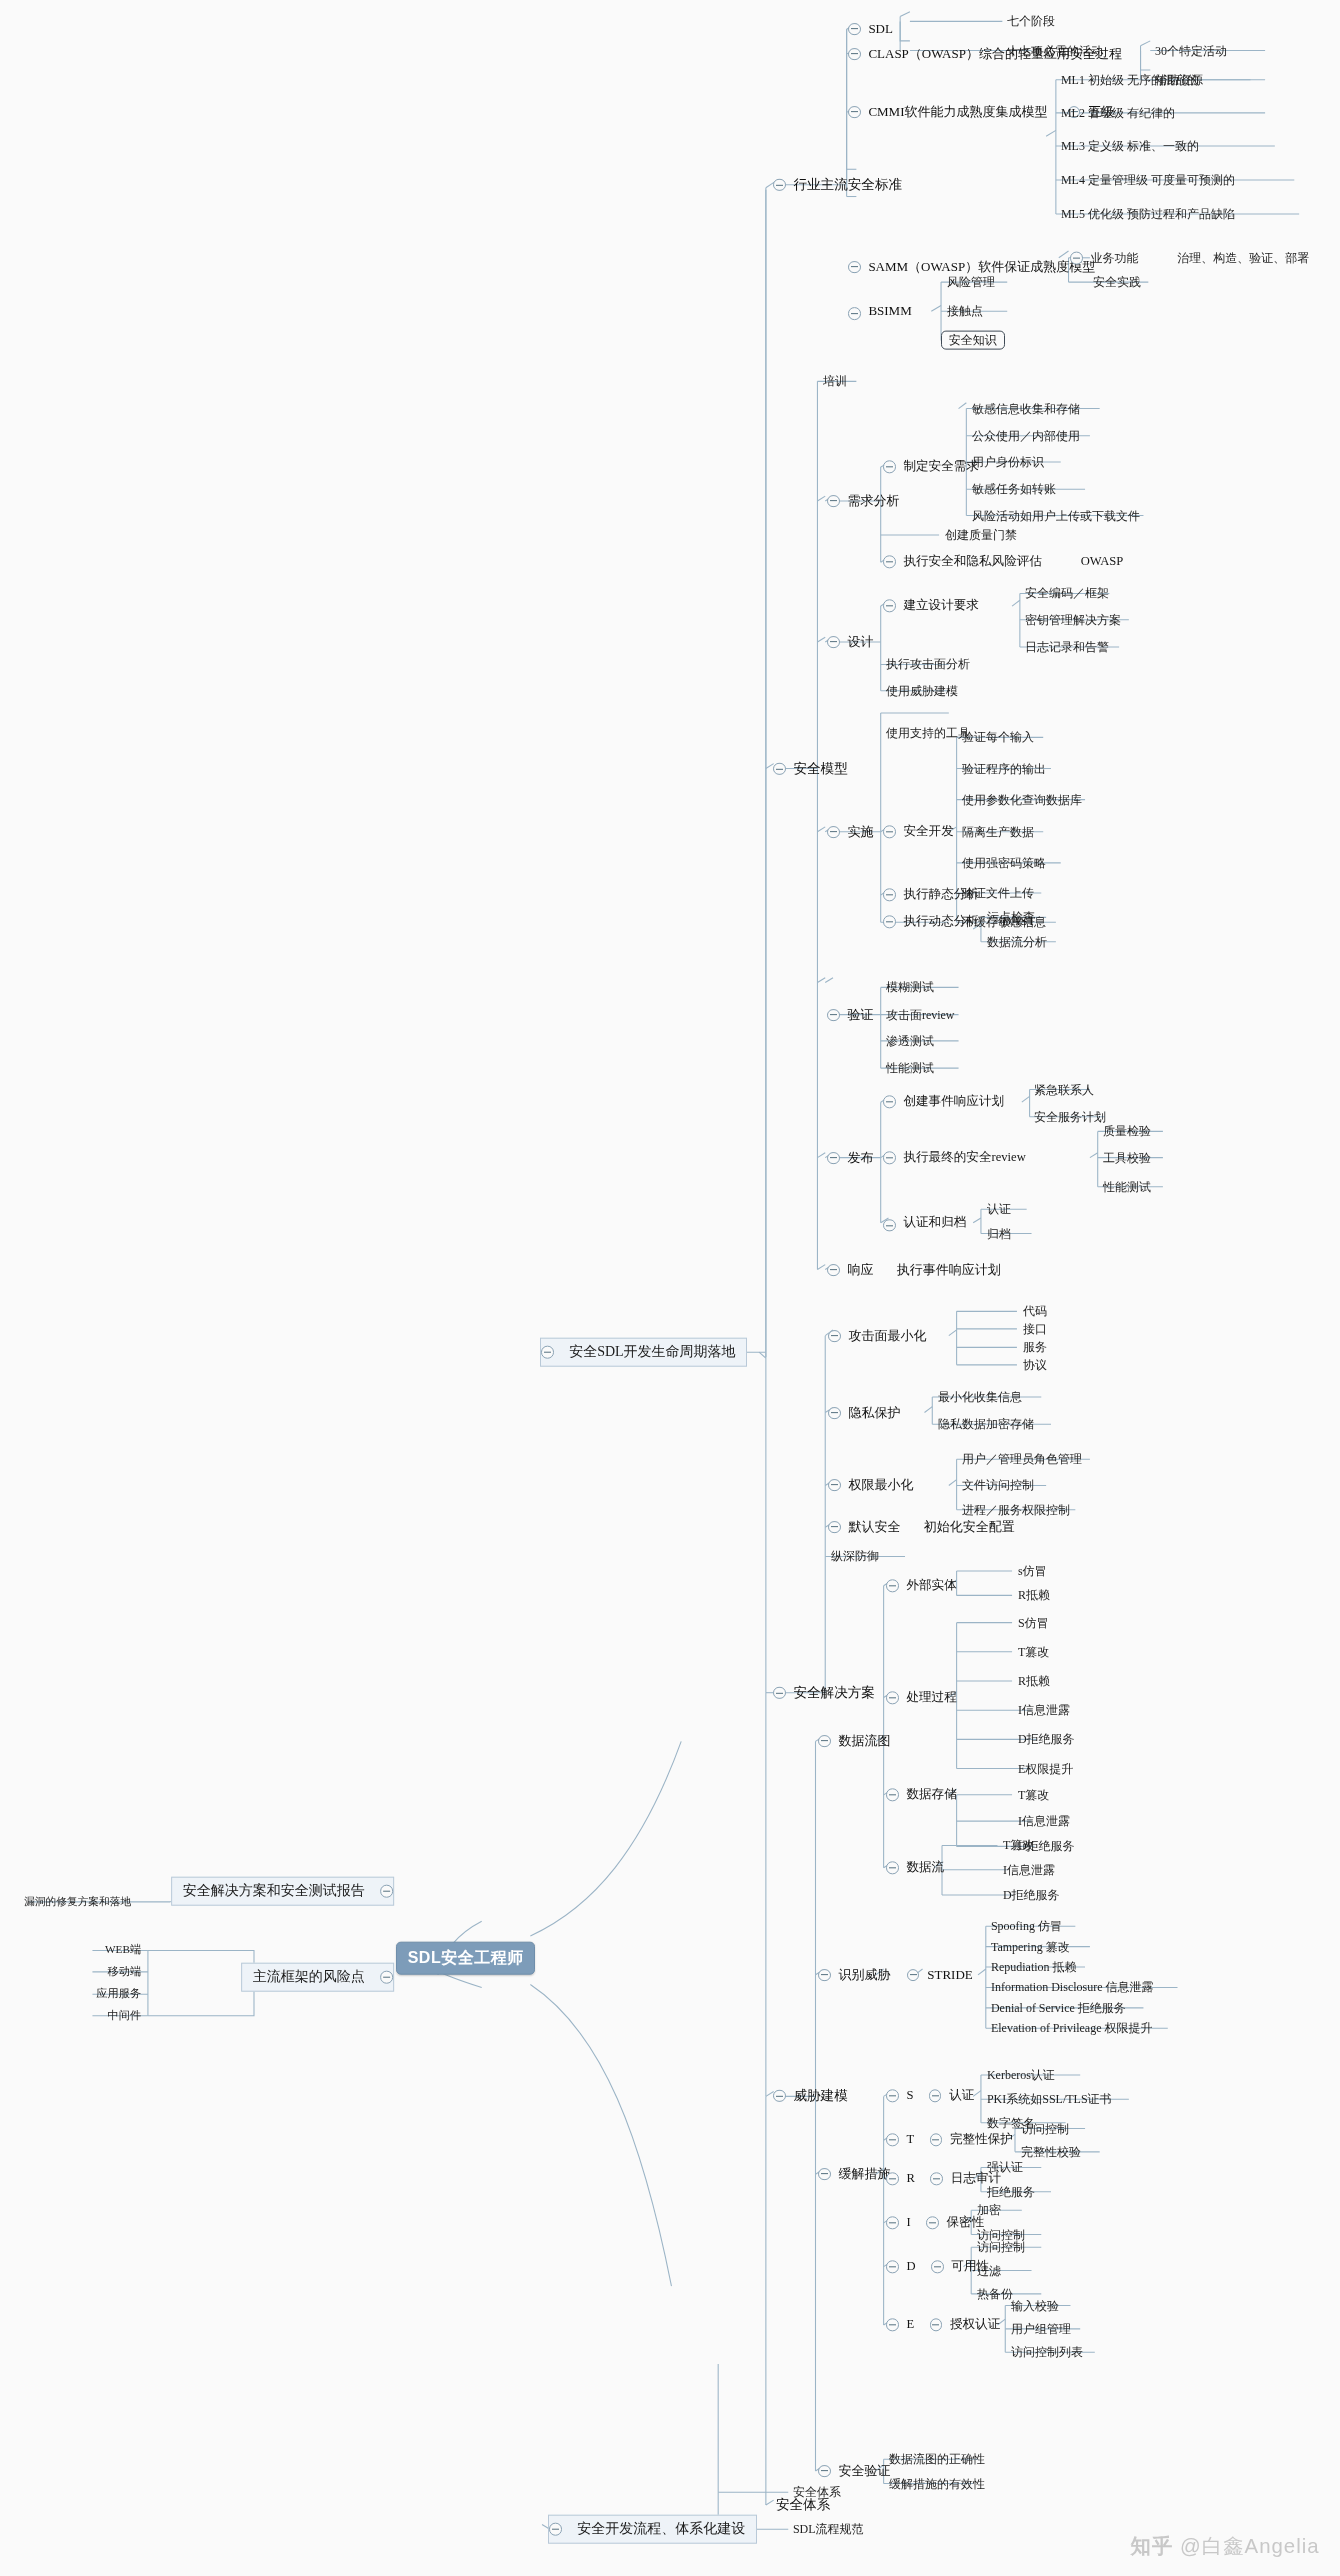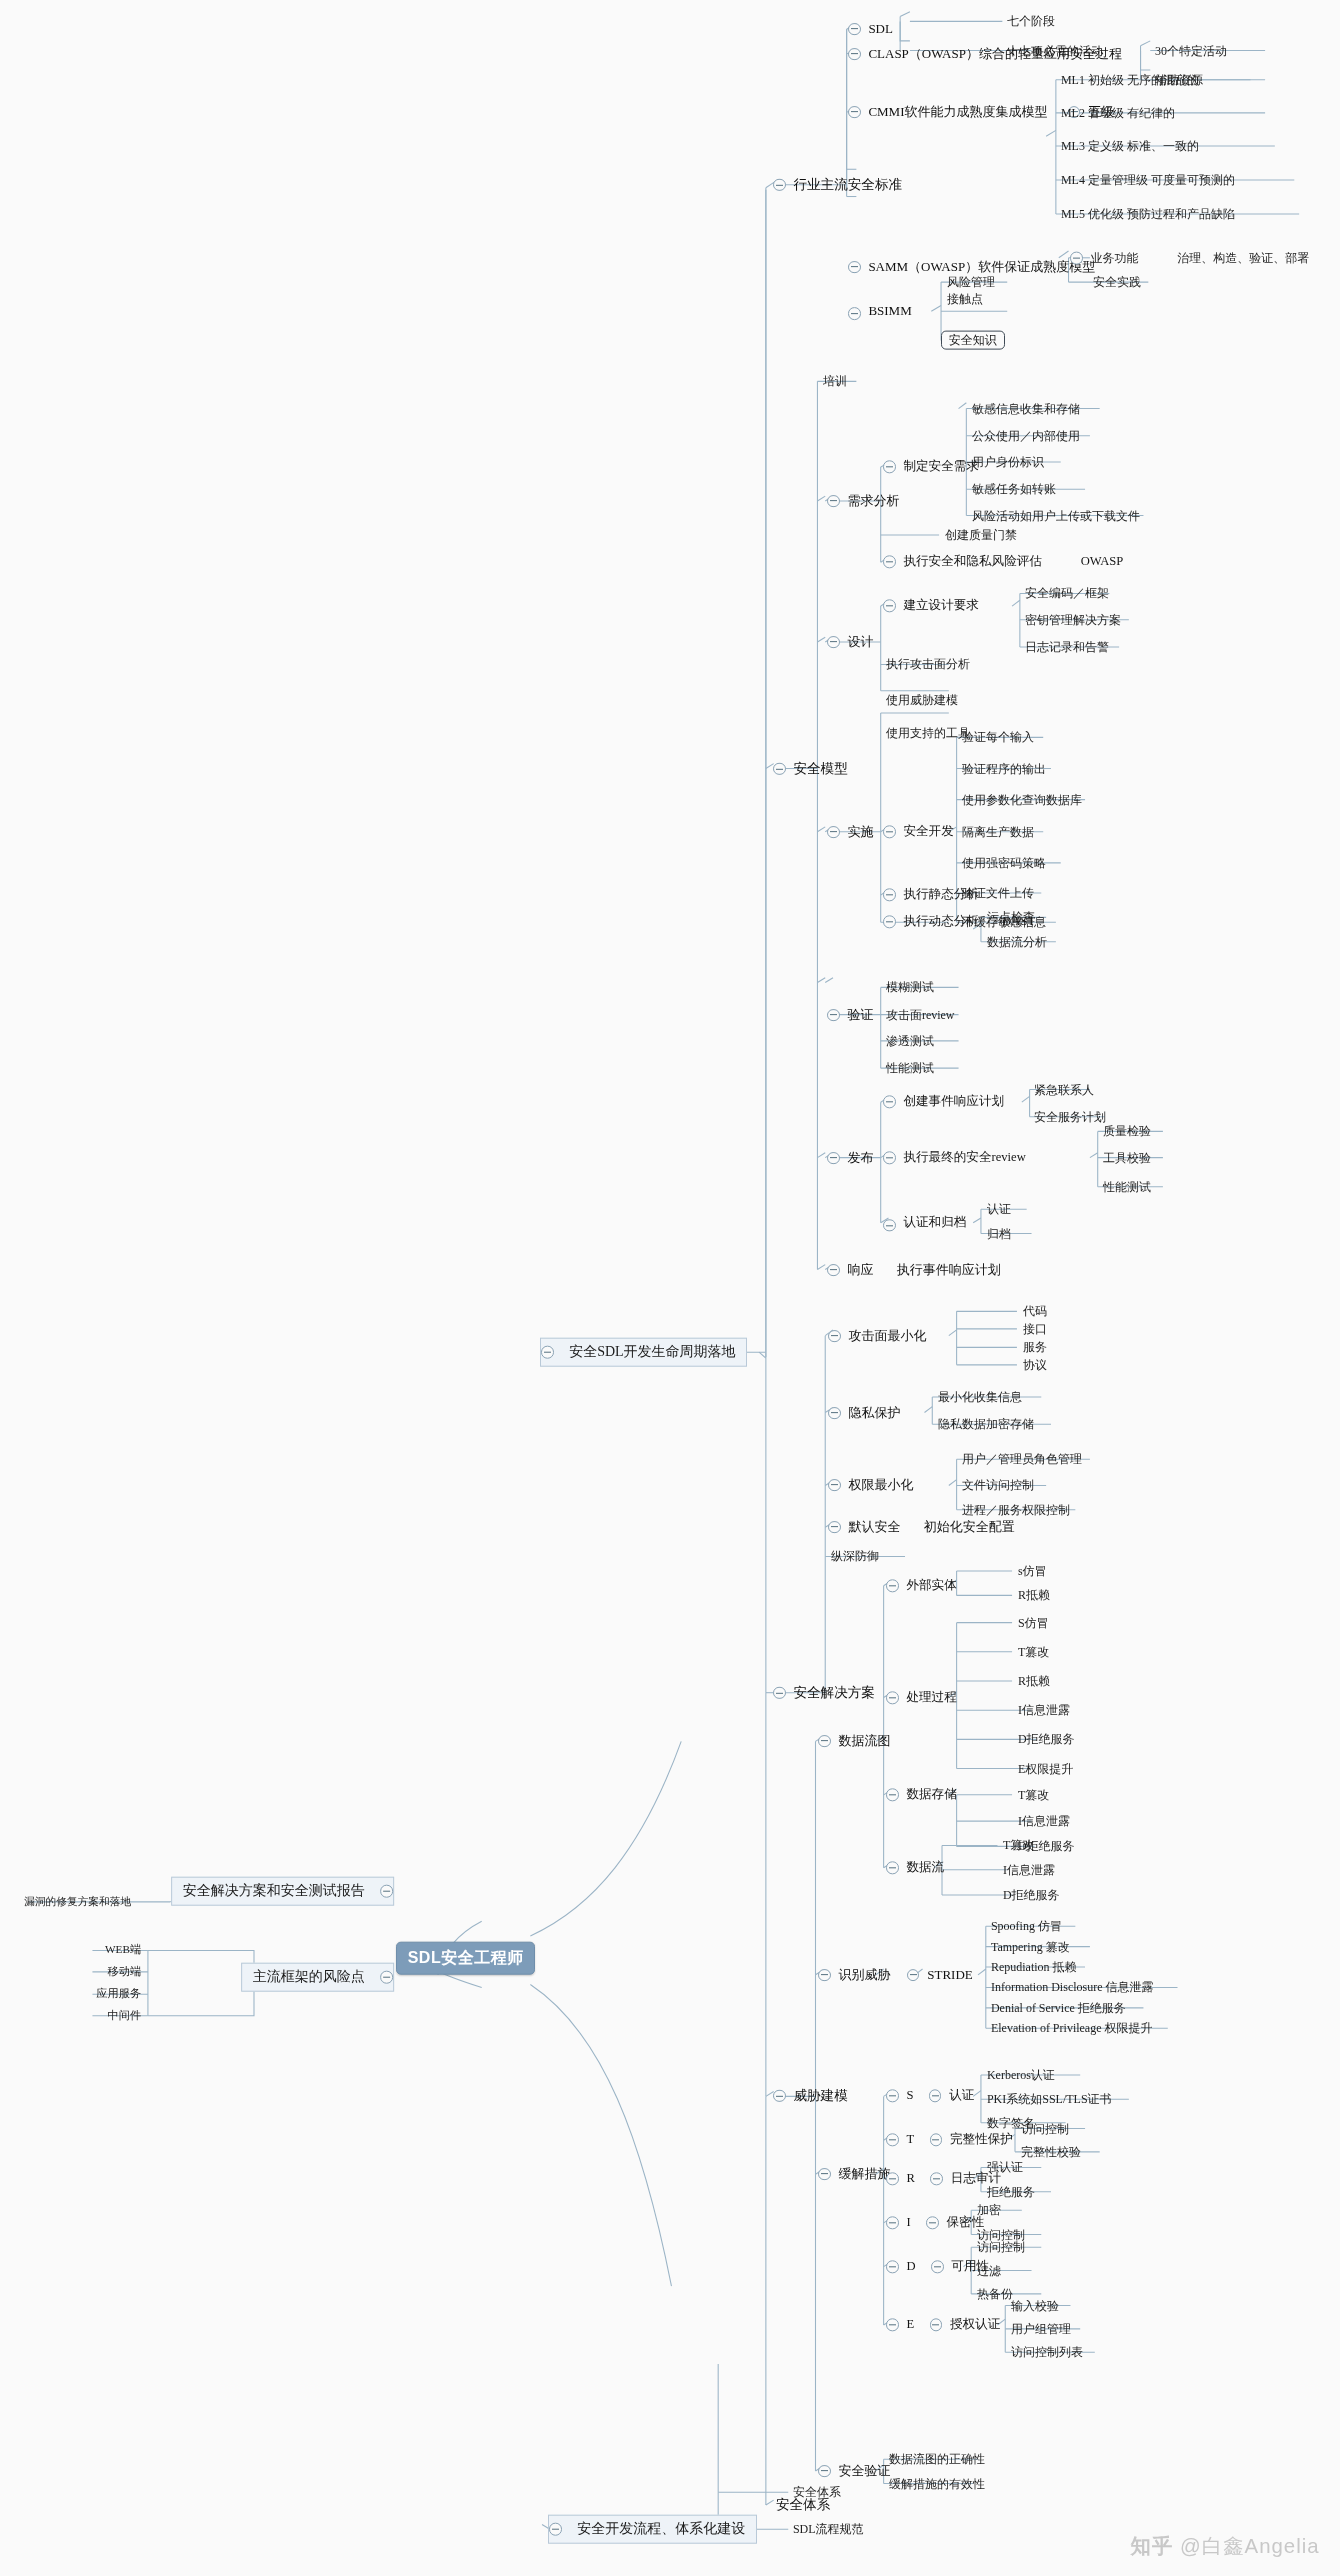--- a/index.html
+++ b/index.html
@@ -530,21 +530,21 @@
     <span class="txt">安全实践</span>
   </div>
 
   <div class="node lvl-2" style="left:848px; top:311px;align-items:flex-end;">
     <span class="tog"></span>
     <span class="txt">BSIMM</span>
   </div>
   <div class="node lvl-leaf" style="left:944px; top:282px;">
     <span class="txt">风险管理</span>
   </div>
-  <div class="node lvl-leaf" style="left:944px; top:299px;">
+  <div class="node lvl-leaf" style="left:944px; top:311px;">
     <span class="txt">接触点</span>
   </div>
   <div class="node boxed-plain" style="left:941px; top:340px;">
     <span class="txt">安全知识</span>
   </div>
 
   <div class="node lvl-1" style="left:773px; top:769px;">
     <span class="tog"></span>
     <span class="txt">安全模型</span>
   </div>
@@ -598,21 +598,21 @@
   </div>
   <div class="node lvl-leaf" style="left:1022px; top:620px;">
     <span class="txt">密钥管理解决方案</span>
   </div>
   <div class="node lvl-leaf" style="left:1022px; top:647px;">
     <span class="txt">日志记录和告警</span>
   </div>
   <div class="node lvl-leaf" style="left:883px; top:664px;">
     <span class="txt">执行攻击面分析</span>
   </div>
-  <div class="node lvl-leaf" style="left:883px; top:691px;margin-top:9px;">
+  <div class="node lvl-leaf" style="left:883px; top:691px;">
     <span class="txt">使用威胁建模</span>
   </div>
 
   <div class="node lvl-2" style="left:827px; top:832px;">
     <span class="tog"></span>
     <span class="txt">实施</span>
   </div>
   <div class="node lvl-leaf" style="left:883px; top:713px;margin-top:20px;">
     <span class="txt">使用支持的工具</span>
   </div>

